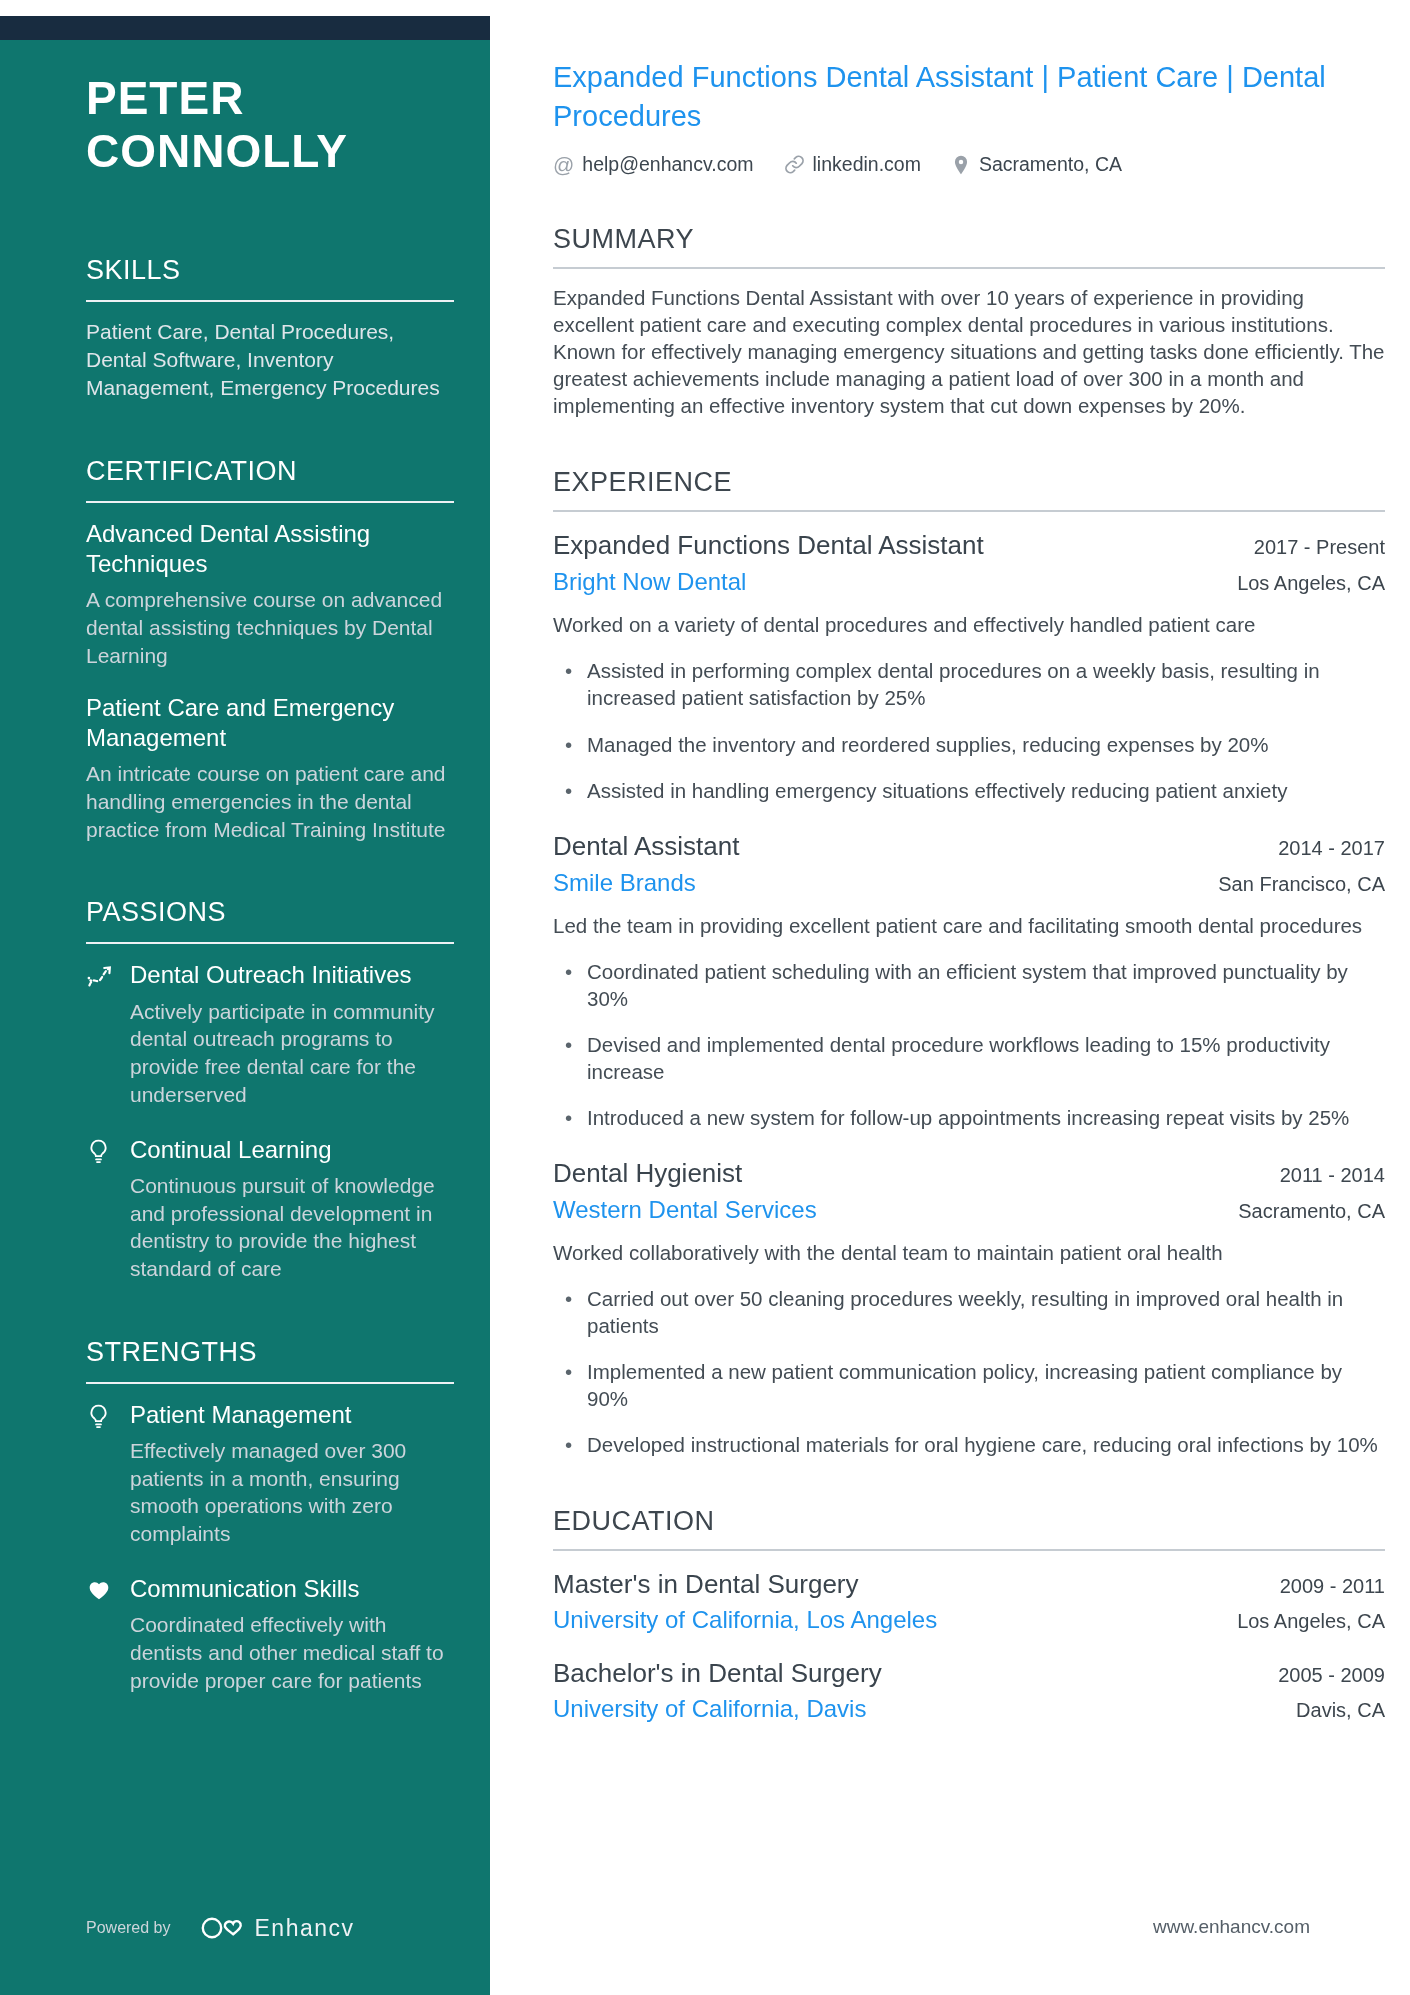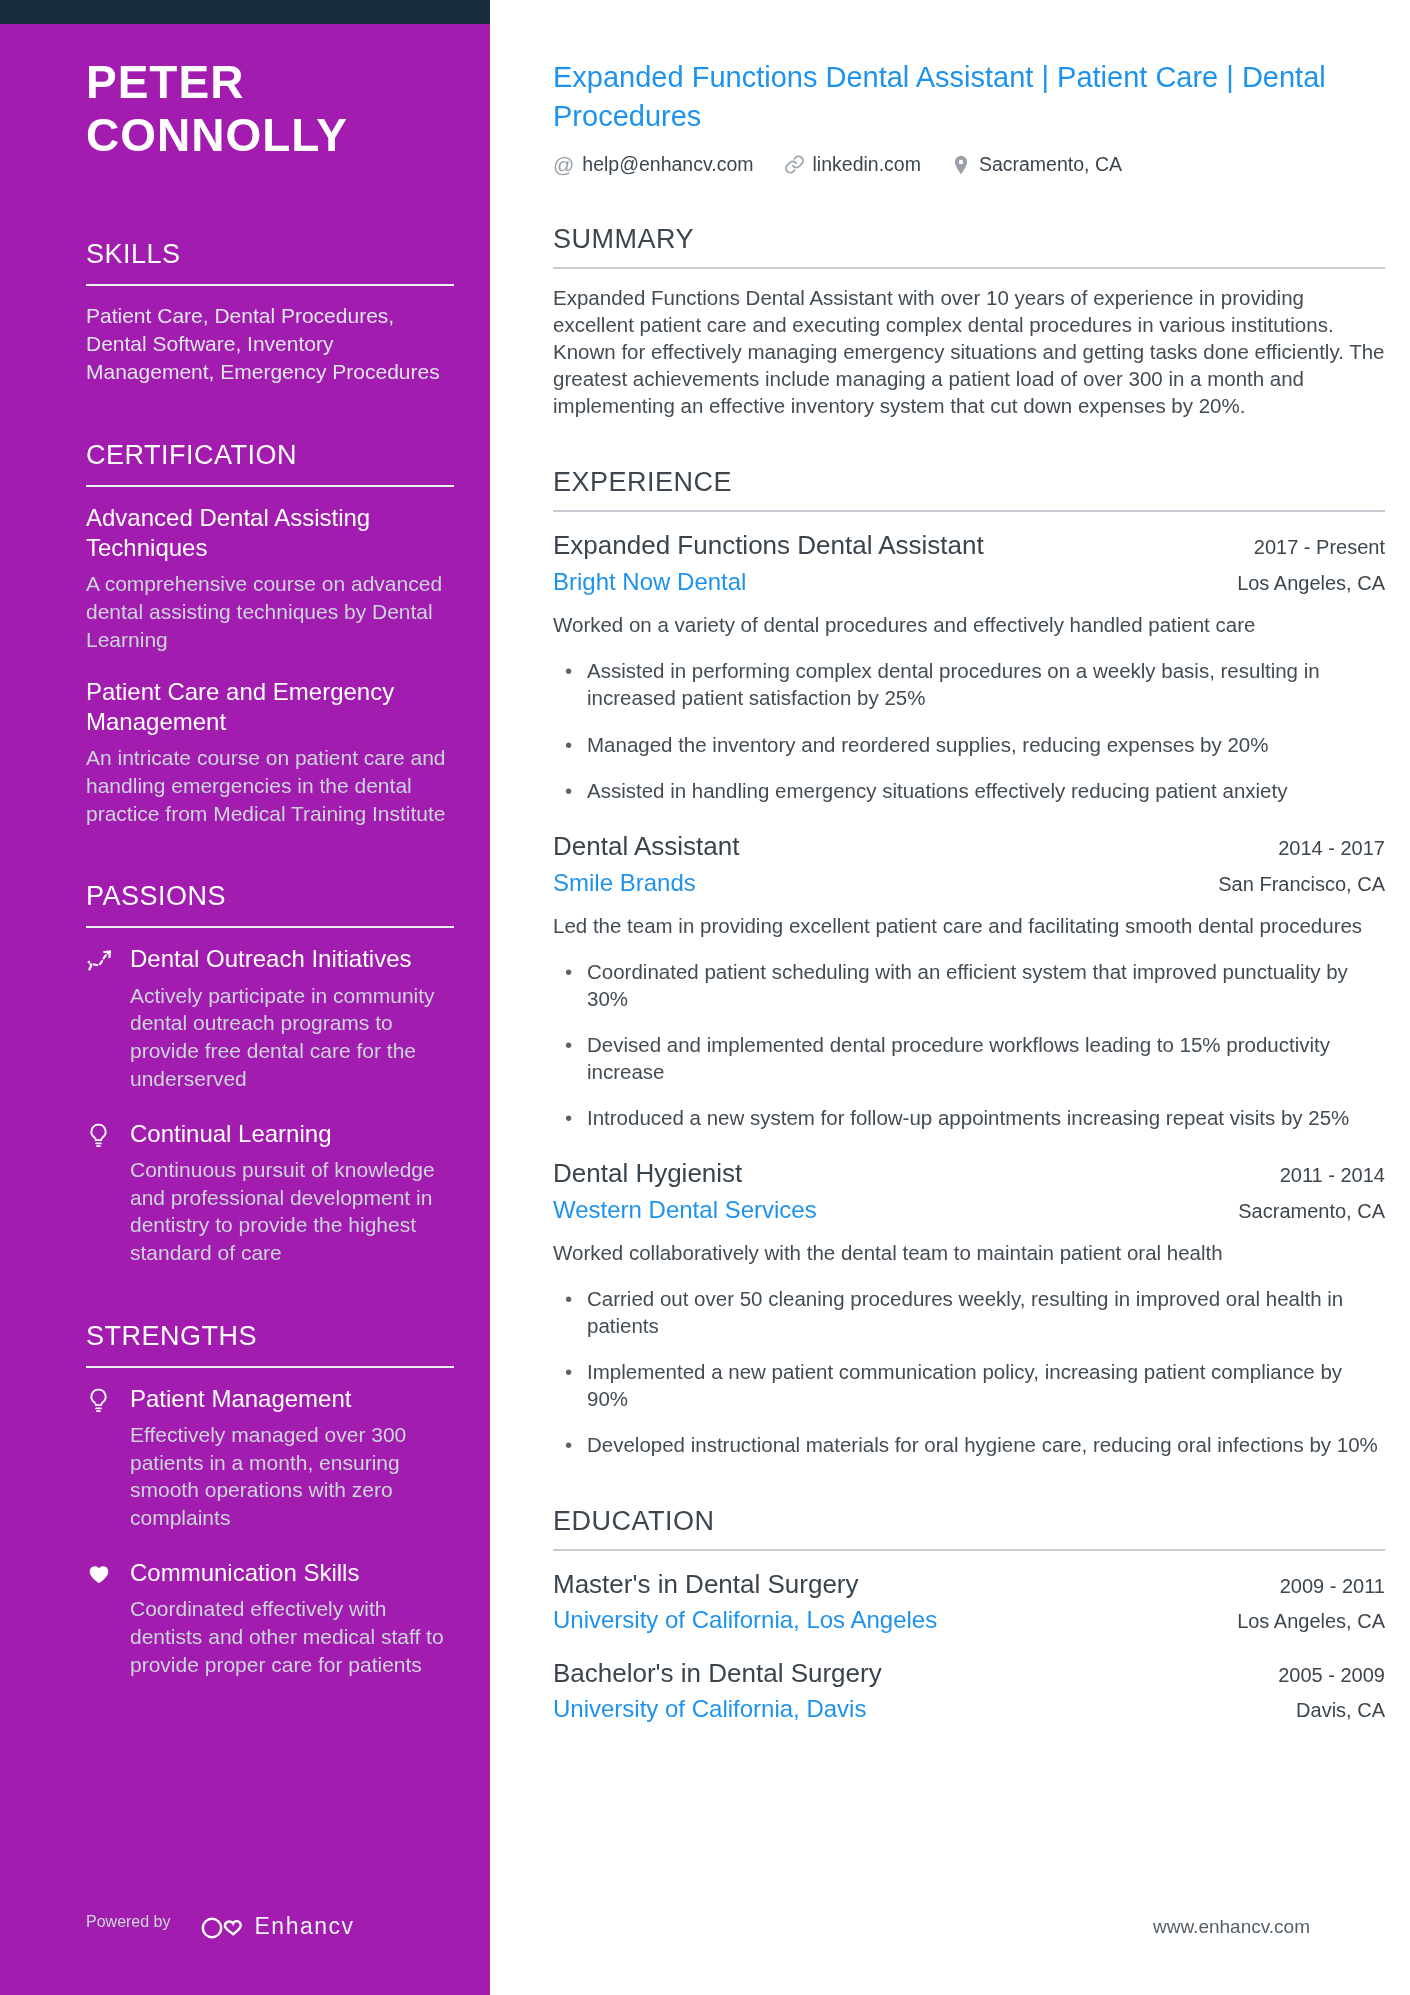--- a/index.html
+++ b/index.html
@@ -11,23 +11,23 @@
     width: 1410px;
     height: 1995px;
     margin: 0 auto;
     background: #ffffff;
     overflow: hidden;
   }
 
   
   .sidebar {
     position: absolute;
-    left: 0; top: 0; bottom: 0;
+    left: 0; top: 16px; bottom: 0;
     width: 490px;
-    background: #a21caf;
+    background: #0f766e;
     color: #ffffff;
   }
   .topbar {
     position: absolute;
     left: 0; top: 0;
     width: 490px; height: 24px;
     background: #182c40;
   }
   .sidebar-inner {
     padding: 56px 36px 0 86px;
@@ -84,20 +84,21 @@
     margin-top: 8px;
     font-size: 21px;
     line-height: 1.32;
     color: #ccd4db;
   }
 
   .side-footer {
     position: absolute;
     left: 86px; bottom: 52px;
     display: flex;
+    align-items: center;
   }
   .powered-by {
     font-size: 16px;
     color: #cdd5db;
     margin-right: 28px;
   }
   .brand-logo { margin-right: 10px; }
   .brand-name {
     font-size: 23px;
     letter-spacing: 1.5px;

